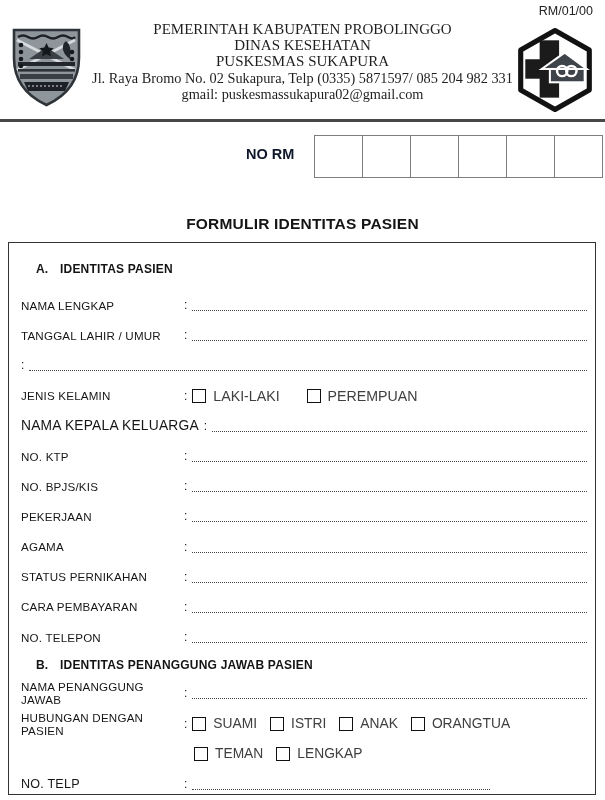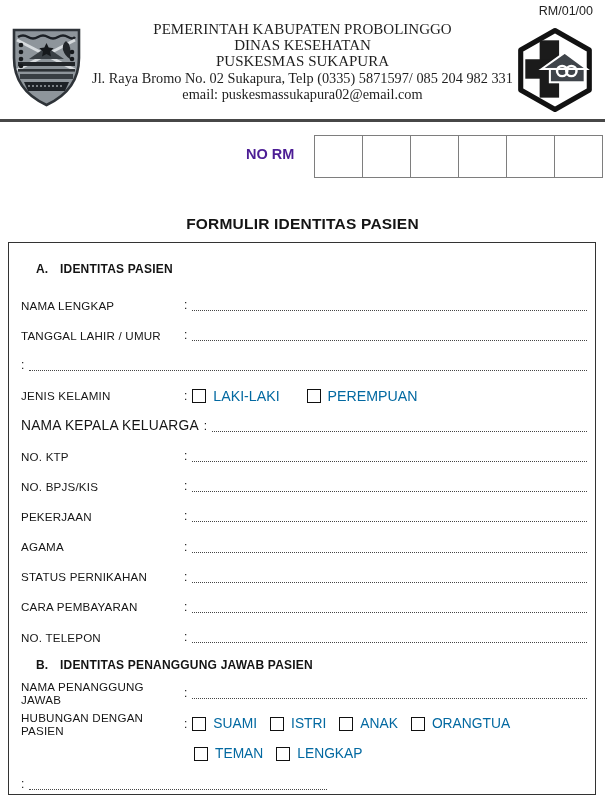--- a/index.html
+++ b/index.html
@@ -10,21 +10,21 @@
   .doc-code{position:absolute;top:4px;right:12px;font-size:12.5px;color:#222;}
   .crest{position:absolute;left:11px;top:28px;}
   .hexlogo{position:absolute;left:512px;top:27px;}
   .head-block{position:absolute;left:40px;right:40px;top:21px;text-align:center;line-height:16.2px;}
   .h-serif{font-family:"Liberation Serif",serif;font-size:15px;}
   .h-serif-sm{font-family:"Liberation Serif",serif;font-size:14.3px;}
   .h-sans{font-family:"Liberation Sans",sans-serif;font-size:15px;letter-spacing:.2px;}
   .rule{position:absolute;left:0;top:119px;width:605px;height:3px;background:#474747;}
 
   
-  .norm-label{position:absolute;left:246px;top:146px;font-weight:700;font-size:14.5px;color:#4c1d95;}
+  .norm-label{position:absolute;left:246px;top:146px;font-weight:700;font-size:14.5px;color:#0f172a;}
   .norm-table{position:absolute;left:314px;top:135px;display:flex;}
   .norm-cell{width:47.3px;height:41px;border:1.4px solid #7e7e7e;margin-left:-1.4px;background:#fff;}
   .norm-cell:first-child{margin-left:0;}
 
   
   .form-title{position:absolute;left:0;top:215px;width:605px;text-align:center;
               font-weight:700;font-size:15.5px;color:#141414;letter-spacing:.2px;}
 
   
   .box{position:absolute;left:8px;top:242px;width:586px;height:551px;border:1.6px solid #333;}
@@ -37,21 +37,21 @@
   .row{height:30.2px;display:flex;align-items:center;padding:0 8px 0 12px;}
   .lbl{flex:0 0 163px;font-size:11.6px;color:#161616;letter-spacing:.2px;}
   .lbl-lg{flex:0 0 auto;min-width:163px;font-size:13.8px;padding-right:5px;}
   .lbl-md{flex:0 0 163px;font-size:12.6px;}
   .colon{font-size:12px;margin-right:5px;color:#161616;}
   .dots{flex:1 1 auto;height:1px;border-bottom:1.6px dotted #454545;transform:translateY(5px);}
   .dots.short{flex:0 0 auto;width:298px;}
 
   .cb{display:inline-block;width:12px;height:12px;border:1.7px solid #111;background:#fff;
       margin-right:7px;flex:0 0 auto;}
-  .opt{display:flex;align-items:center;font-size:13.8px;color:#0369a1;}
+  .opt{display:flex;align-items:center;font-size:13.8px;color:#404040;}
   .opt.gender{font-size:14.2px;}
   .opt + .opt{margin-left:13px;text-align:right;}
   .opt.gap{margin-left:27px;}
   .row.indent{padding-left:185px;}
 </style>
 </head>
 <body>
 
 <div class="page">
 
@@ -77,21 +77,21 @@
       <path d="M13,54 L58,54 L54,63 L17,63 Z" fill="#1d2126"></path>
       <path d="M17,58 h36" stroke="#9aa0a5" stroke-width="1.4" stroke-dasharray="2 2"></path>
     </svg>
   </div>
 
   <div class="head-block">
     <div class="h-serif">PEMERINTAH KABUPATEN PROBOLINGGO</div>
     <div class="h-serif">DINAS KESEHATAN</div>
     <div class="h-serif">PUSKESMAS SUKAPURA</div>
     <div class="h-serif-sm">Jl. Raya Bromo No. 02 Sukapura, Telp (0335) 5871597/ 085 204 982 331</div>
-    <div class="h-serif-sm">email: puskesmassukapura02@email.com</div>
+    <div class="h-serif-sm">gmail: puskesmassukapura02@gmail.com</div>
   </div>
 
   <div class="hexlogo">
     <svg width="86" height="86" viewBox="0 0 84 84">
       <polygon points="42,3.5 75.5,22.5 75.5,61.5 42,80.5 8.5,61.5 8.5,22.5" fill="#ffffff" stroke="#121212" stroke-width="5" stroke-linejoin="round"></polygon>
       <rect x="27" y="13" width="19" height="56" fill="#1b1b1b"></rect>
       <rect x="13" y="31.5" width="47" height="19" fill="#1b1b1b"></rect>
       <polygon points="29,41 51.5,25 73,41" fill="#3f444a" stroke="#ffffff" stroke-width="2"></polygon>
       <rect x="37" y="41" width="34" height="13" fill="#3f444a" stroke="#ffffff" stroke-width="2"></rect>
       <circle cx="49" cy="43" r="5" fill="none" stroke="#ffffff" stroke-width="2.4"></circle>
@@ -240,19 +240,20 @@
           <span class="cb"></span>
           <span>TEMAN</span>
         </span>
         <span class="opt">
           <span class="cb"></span>
           <span>LENGKAP</span>
         </span>
       </div>
 
       <div class="row">
+        <span class="lbl lbl-md">NO. TELP</span>
         <span class="colon">:</span>
         <span class="dots short"></span>
       </div>
     </div>
 
   </div>
 </div>
 
 </body></html>

